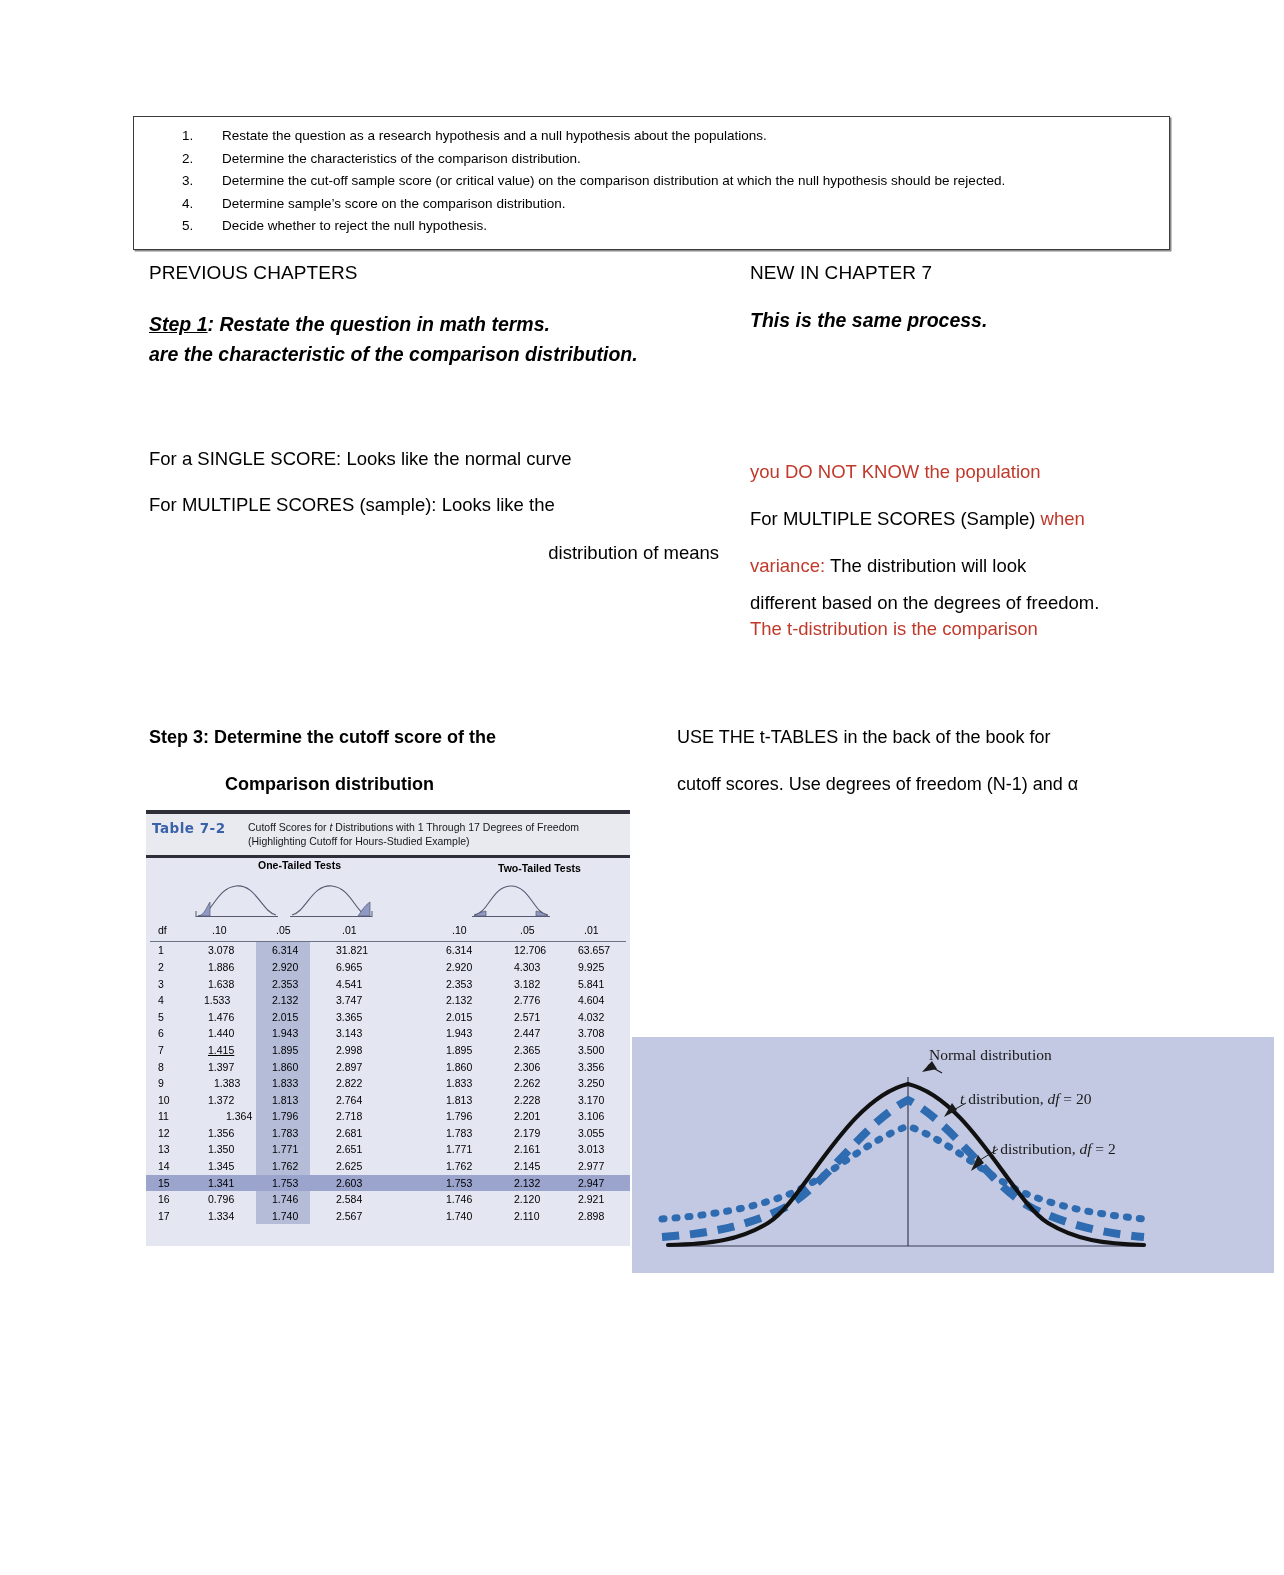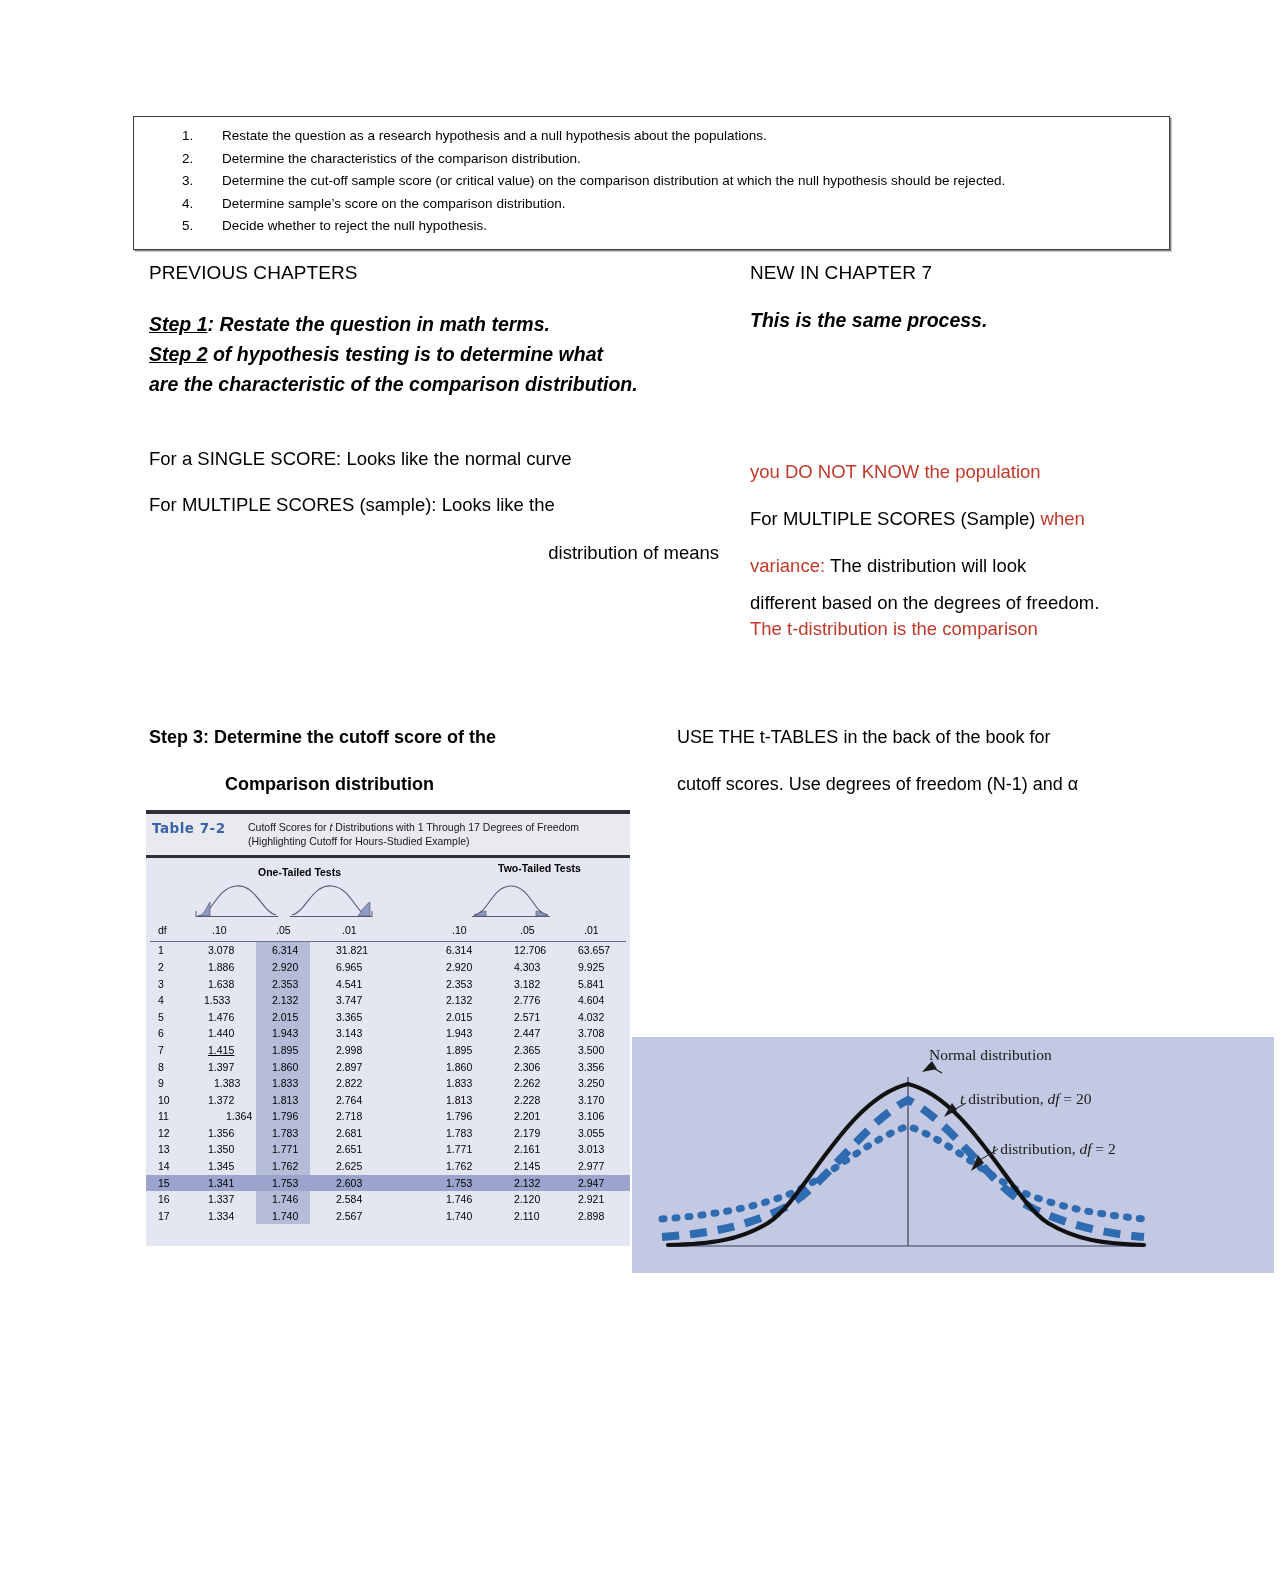--- a/index.html
+++ b/index.html
@@ -97,21 +97,21 @@
   #t72-captext{font-size:10.5px;line-height:1.35;color:#17171a;}
   #t72-captext i{font-style:italic;}
   #t72-rule{height:3px;background:#2e2f38;}
 
   #t72-body{background:#e4e6f2;padding:0;position:relative;}
 
   .tails-head{
     display:flex;height:18px;align-items:center;
     font-weight:bold;font-size:10.5px;
   }
-  .tails-head .one{position:absolute;left:112px;top:8px;text-align:right;}
+  .tails-head .one{position:absolute;left:112px;top:1px;text-align:right;}
   .tails-head .two{position:absolute;left:352px;top:4px;}
 
   #curve-row{position:relative;height:46px;}
   .mini-curve{position:absolute;top:4px;}
 
   
   #alpha-head{
     position:relative;height:19px;font-size:10.5px;
   }
   #alpha-head span{position:absolute;top:2px;}
@@ -173,21 +173,20 @@
       <div class="step-num">5.</div>
       <div class="step-text">Decide whether to reject the null hypothesis.</div>
     </div>
   </div>
 
 <div class="col-head" id="prev-chapters">PREVIOUS CHAPTERS</div>
 <div class="col-head" id="new-chapter">NEW IN CHAPTER 7</div>
 
 <div id="left-steps">
   <div><u>Step 1</u><span>:  Restate the question in math terms.</span></div>
-  <div><u>Step 2</u><span> of hypothesis testing is to determine what</span></div>
   <div>are the characteristic of the comparison distribution.</div>
 </div>
 
 <div id="right-same">This is the same process.</div>
 
 <div id="left-single">For a SINGLE SCORE:  Looks like the normal curve</div>
 <div id="left-multi">For MULTIPLE SCORES (sample):  Looks like the</div>
 <div id="left-dist">distribution of means</div>
 
 <div id="right-block">
@@ -398,21 +397,21 @@
             <span style="left: 12px;">15</span>
             <span style="left: 62px;">1.341</span>
             <span style="left: 126px;">1.753</span>
             <span style="left: 190px;">2.603</span>
             <span style="left: 300px;">1.753</span>
             <span style="left: 368px;">2.132</span>
             <span style="left: 432px;">2.947</span>
           </div>
           <div class="trow">
             <span style="left: 12px;">16</span>
-            <span style="left: 62px;">1.337</span>
+            <span style="left: 62px;">0.796</span>
             <span style="left: 126px;">1.746</span>
             <span style="left: 190px;">2.584</span>
             <span style="left: 300px;">1.746</span>
             <span style="left: 368px;">2.120</span>
             <span style="left: 432px;">2.921</span>
           </div>
           <div class="trow">
             <span style="left: 12px;">17</span>
             <span style="left: 62px;">1.334</span>
             <span style="left: 126px;">1.740</span>

